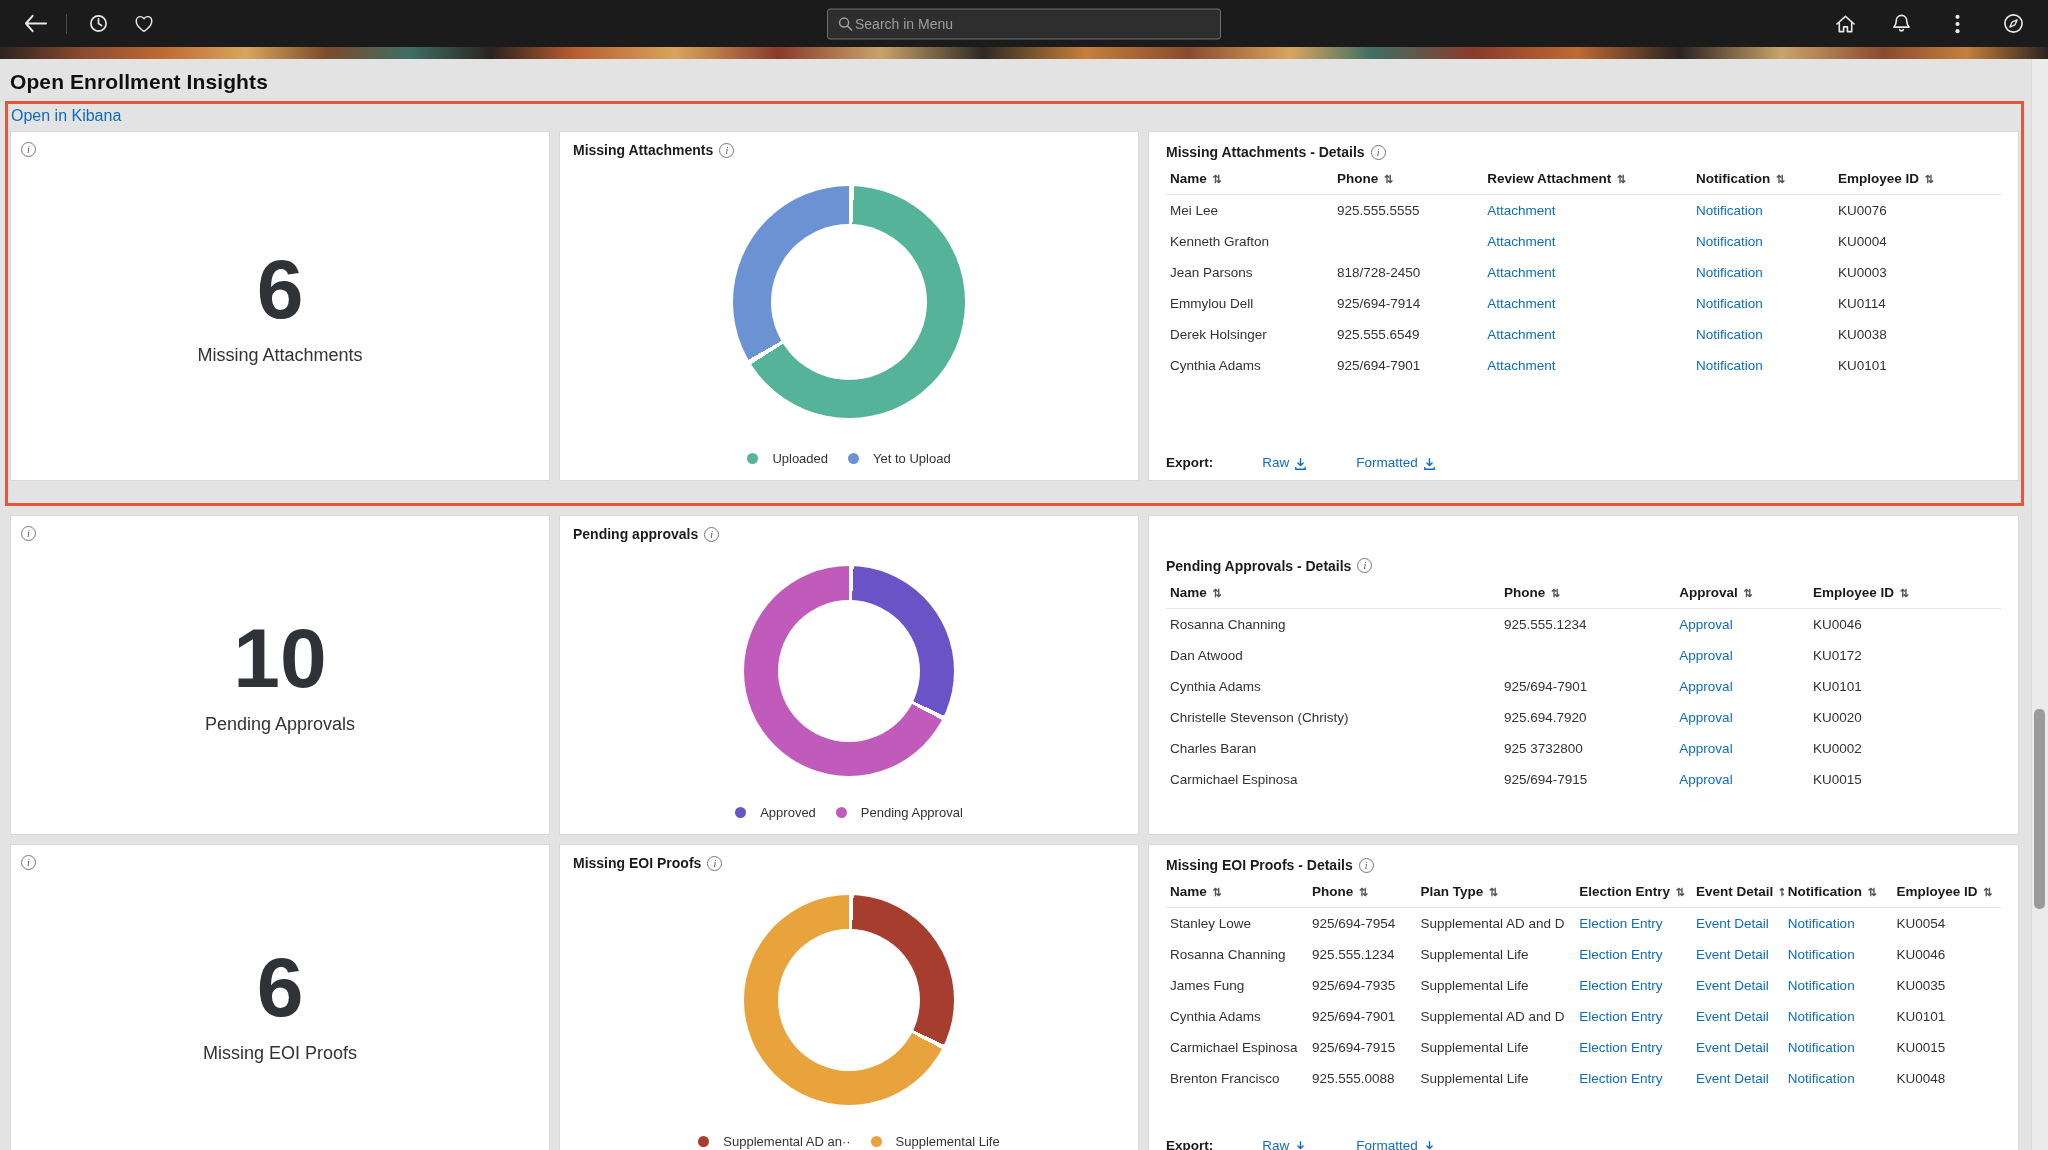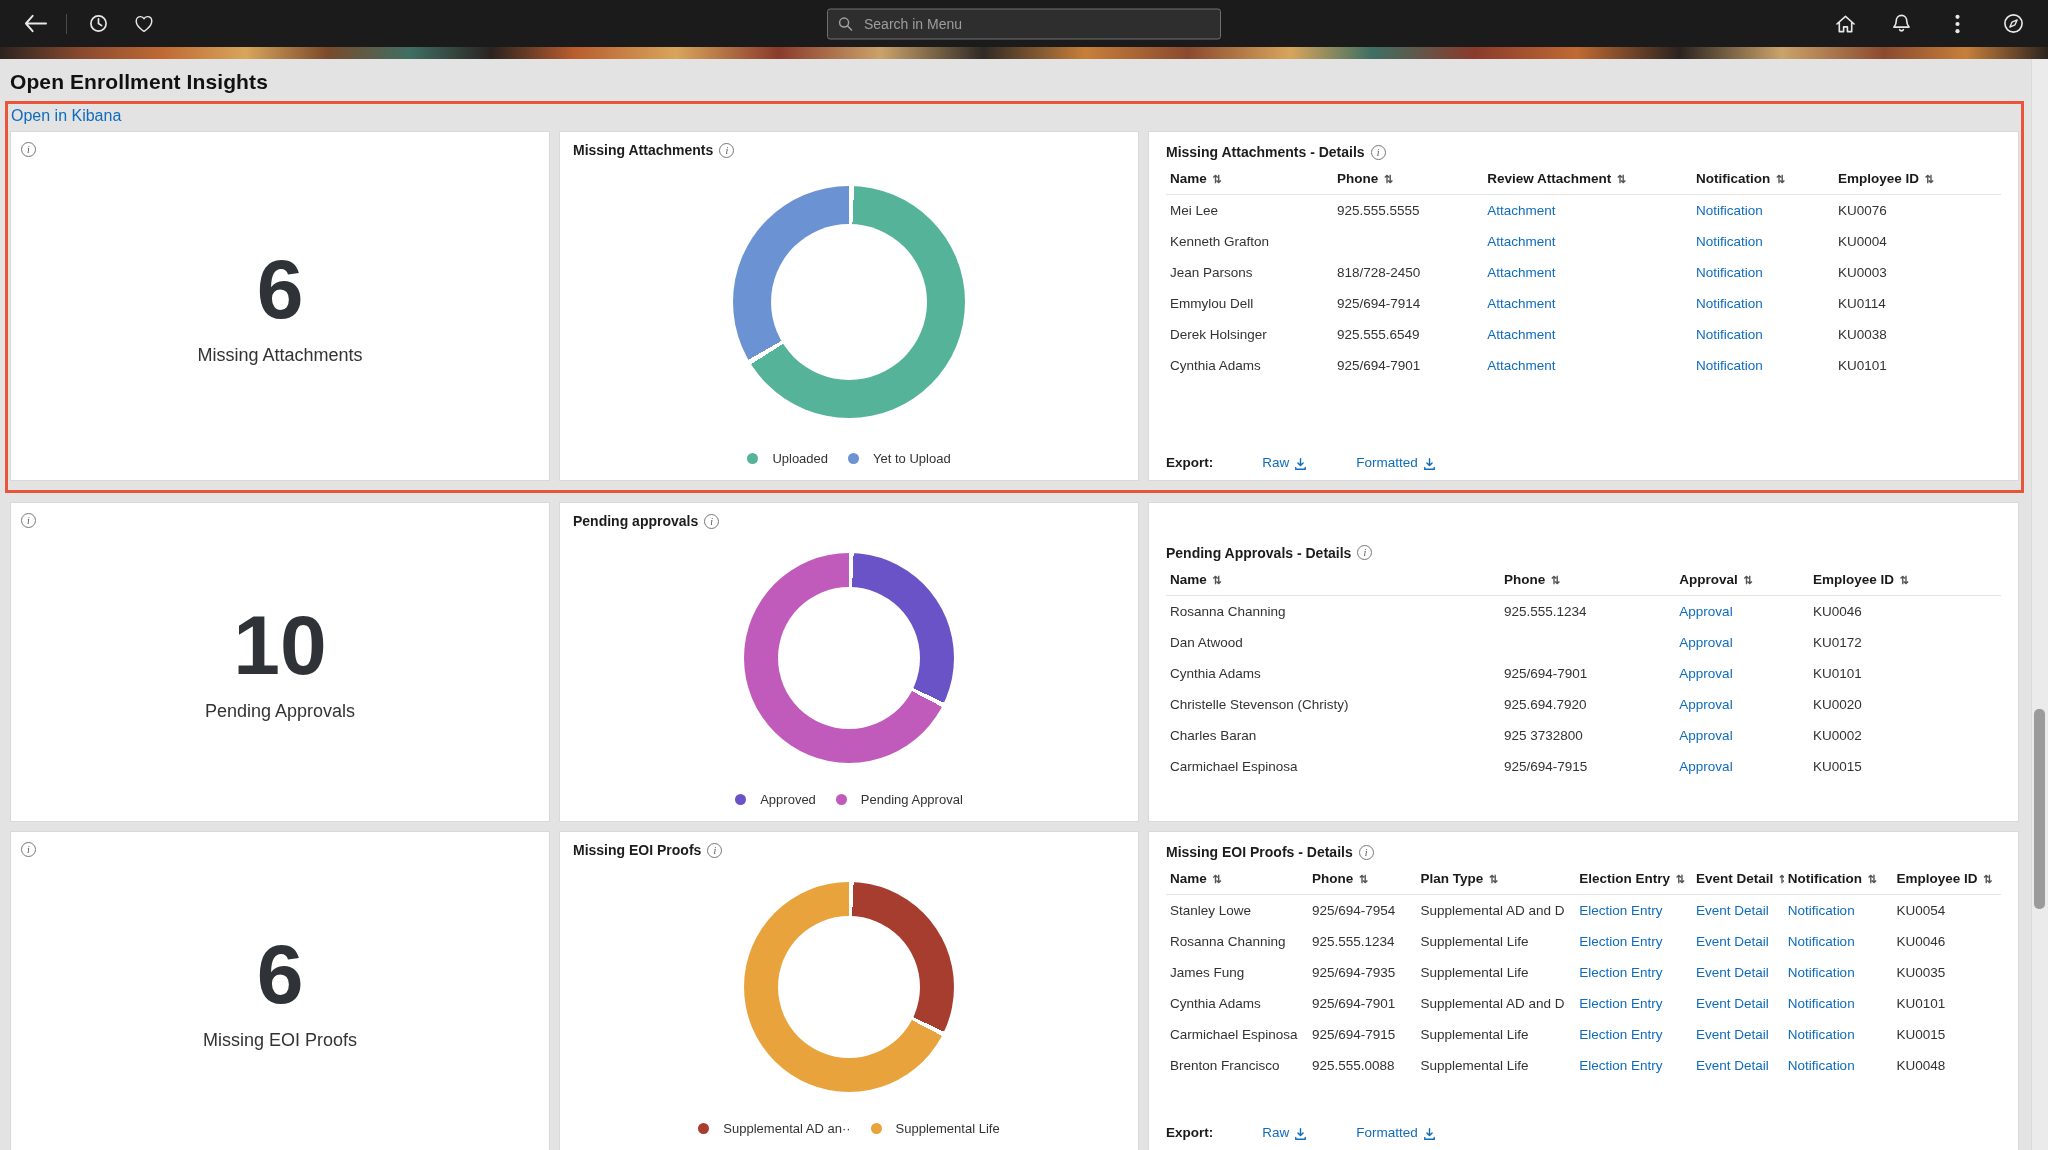--- a/index.html
+++ b/index.html
@@ -15,21 +15,21 @@
     height:47px; background:#1b1b1b; display:flex; align-items:center;
     padding:0 20px; position:relative;
   }
   .tb-left { display:flex; align-items:center; gap:16px; }
   .tb-right { margin-left:auto; display:flex; align-items:center; gap:26px; }
   .icon-btn { display:flex; align-items:center; justify-content:center; width:30px; height:30px; cursor:pointer; }
   .tb-divider { width:1px; height:20px; background:#4a4a4a; }
   .search-wrap {
     position:absolute; left:50%; top:50%; transform:translate(-50%,-50%);
     width:394px; height:31px; background:#2e2e2e; border:1px solid #707070;
-    border-radius:3px; display:flex; align-items:center; padding:0 10px; gap:9px;
+    border-radius:3px; display:flex; align-items:center; padding:0 10px; 
   }
   .search-input {
     flex:1; background:transparent; border:none; outline:none;
     color:#cfcfcf; font-size:14px; font-family:"Liberation Sans", sans-serif;
   }
   .search-input::placeholder { color:#9d9d9d; }
   
   .banner {
     height:12px;
     background-image:linear-gradient(90deg,
@@ -44,21 +44,21 @@
     font-size:21px; font-weight:bold; color:#111;
     margin:11px 0 7px 10px; letter-spacing:0.1px;
   }
   .content { padding:0 29px 0 10px; }
   .kibana-link {
     display:inline-block; color:var(--link,#0F6CBD); font-size:16px;
     margin:3px 0 6px 1px; cursor:pointer; text-decoration:none;
   }
   .highlight-box {
     border:3px solid var(--highlight-border,#E8553A);
-    margin:0 -5px 9px -5px; padding:0 2px 0 2px;
+    margin:0 -5px 9px -5px; padding:0 2px 13px 2px;
   }
   .dash-row {
     display:grid; grid-template-columns:540px 580px 1fr; gap:9px;
     margin-bottom:9px;
   }
   .panel { background:#fff; border:1px solid #d9d9d9; position:relative; overflow:hidden; }
   .row-h1 .panel { height:350px; }
   .row-h2 .panel { height:320px; }
   
   .info-icon {

